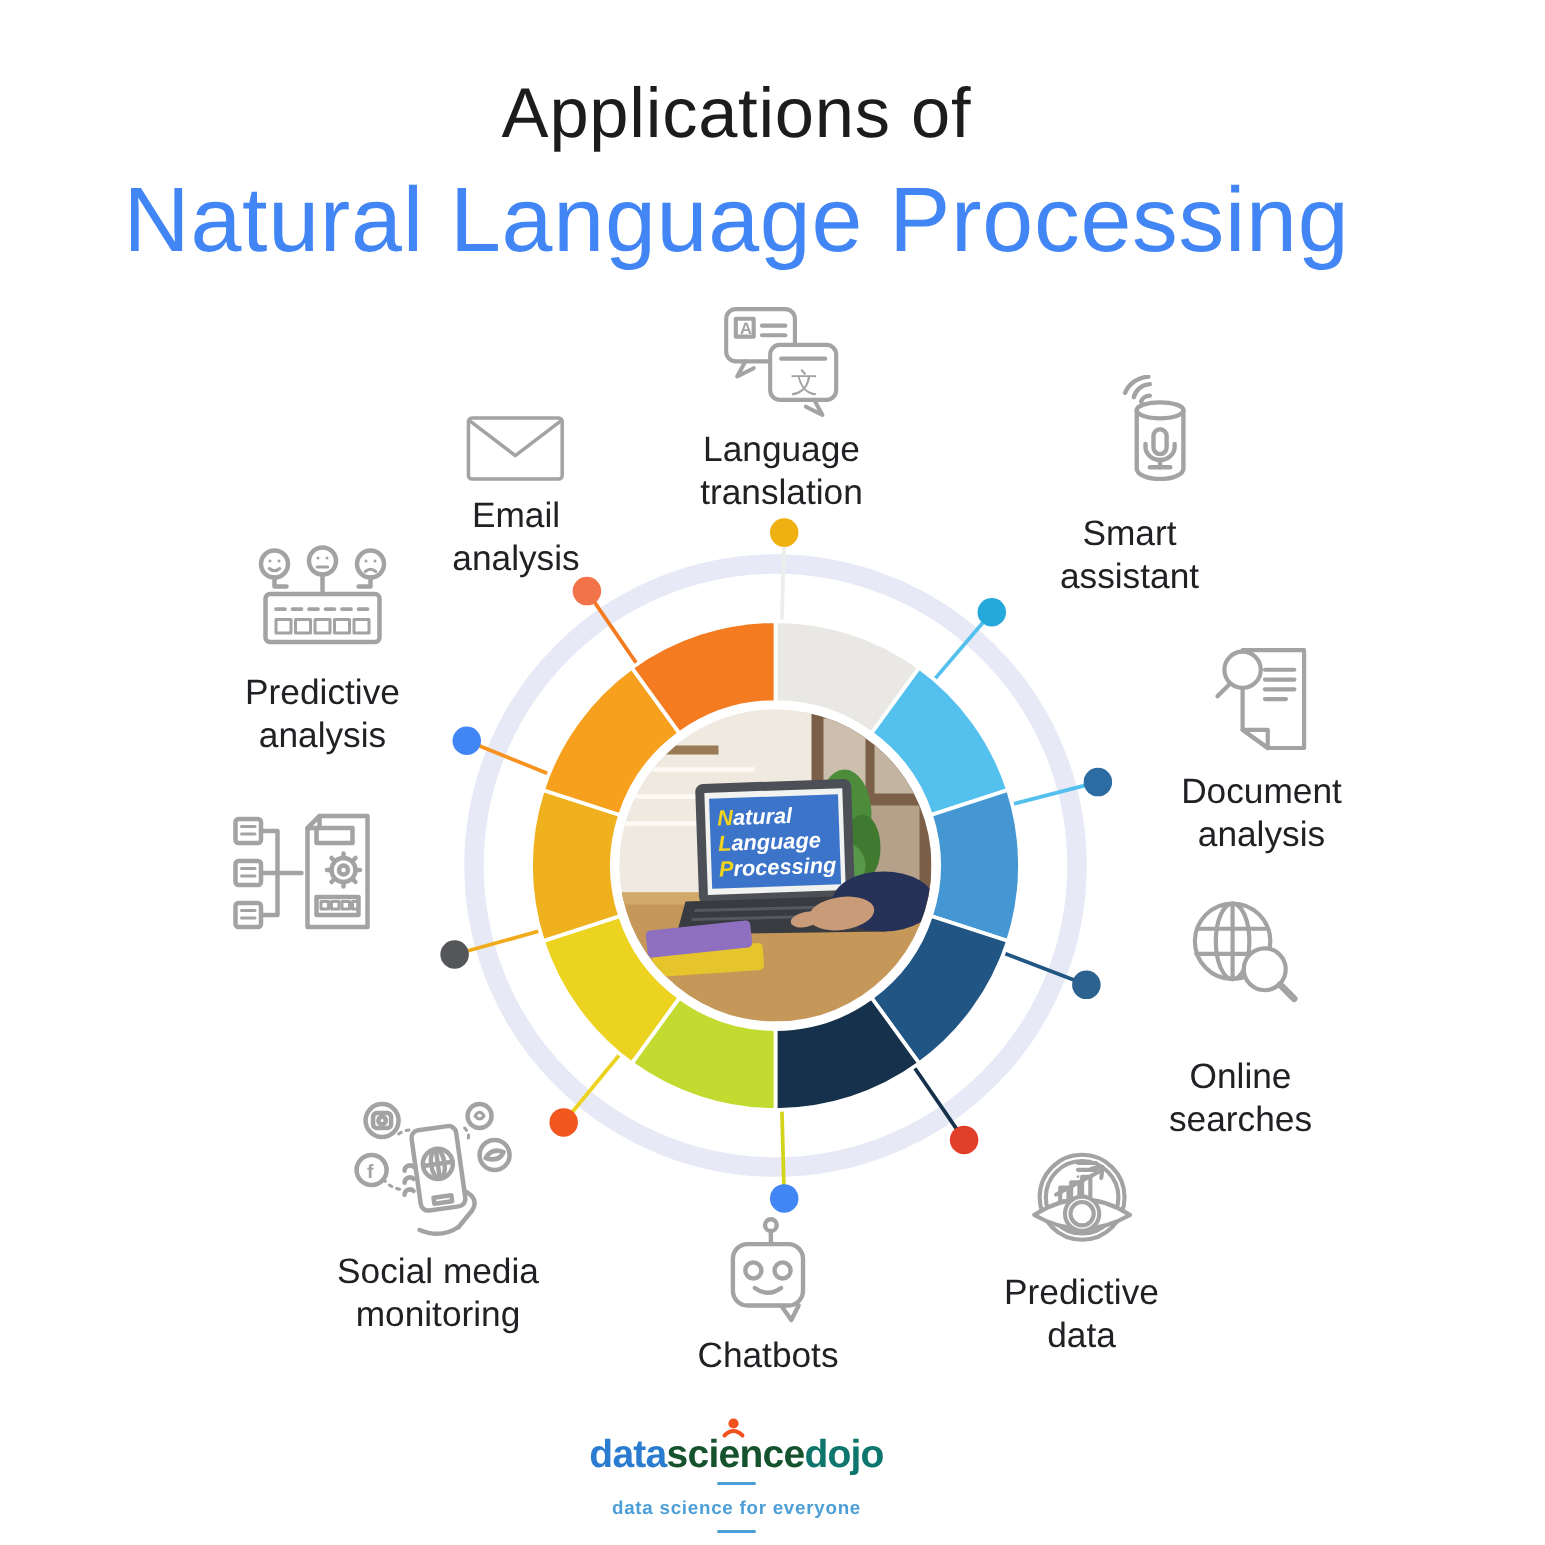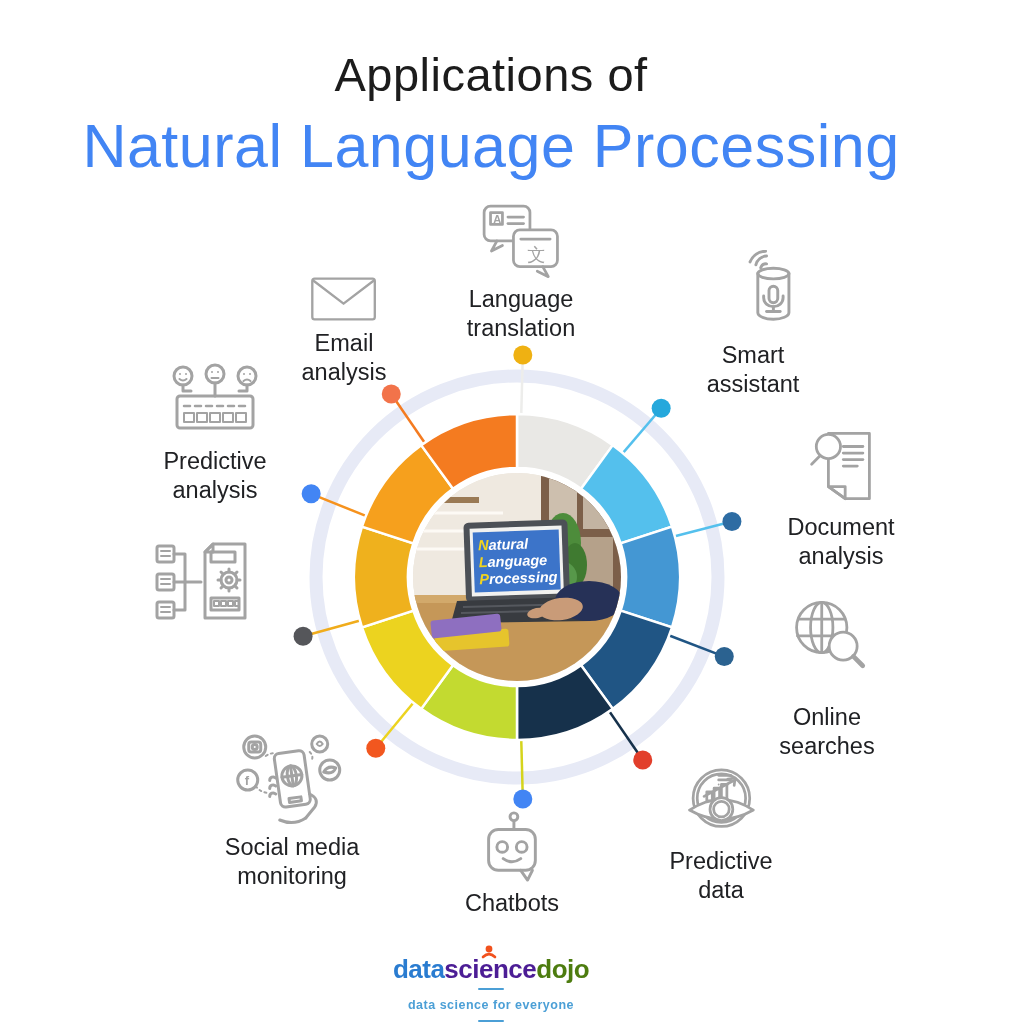--- a/index.html
+++ b/index.html
@@ -28,22 +28,22 @@
 
   .ico{stroke:#a3a3a3;fill:none;stroke-width:3;stroke-linecap:round;stroke-linejoin:round;}
   .ico text{stroke:none;fill:#a3a3a3;font-family:"Liberation Sans",sans-serif;}
   .ico .fillg{stroke:none;fill:#a3a3a3;}
   .ico .wfill{fill:#ffffff;}
 
   
   .footer{position:absolute;left:0;top:956px;width:100%;display:flex;flex-direction:column;align-items:center;}
   .logo{font-size:26px;font-weight:bold;letter-spacing:-0.5px;line-height:1;position:relative;}
   .logo .p1{color:#2a7cd0;}
-  .logo .p2{color:#4c1d95;position:relative;}
-  .logo .p3{color:#4d7c0f;text-align:center;}
+  .logo .p2{color:#14532d;position:relative;}
+  .logo .p3{color:#0f766e;text-align:center;}
   .logo .person{position:absolute;left:37px;top:-9px;}
   .tagline{margin-top:6px;display:flex;align-items:center;gap:8px;flex-direction:column;}
   .tagline .dash{width:26px;height:2px;background:#4b9fd6;border-radius:1px;}
   .tagline .tg{font-size:12.5px;font-weight:bold;color:#4b9fd6;letter-spacing:.5px;}
 </style>
 </head>
 <body>
 
 <div class="stage">
 

